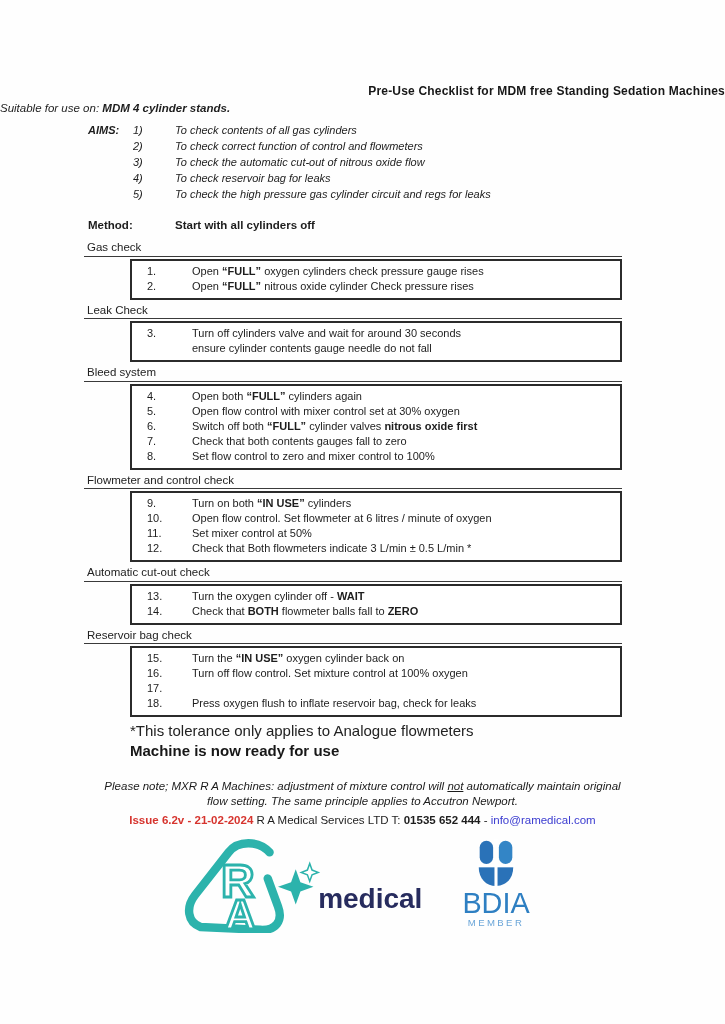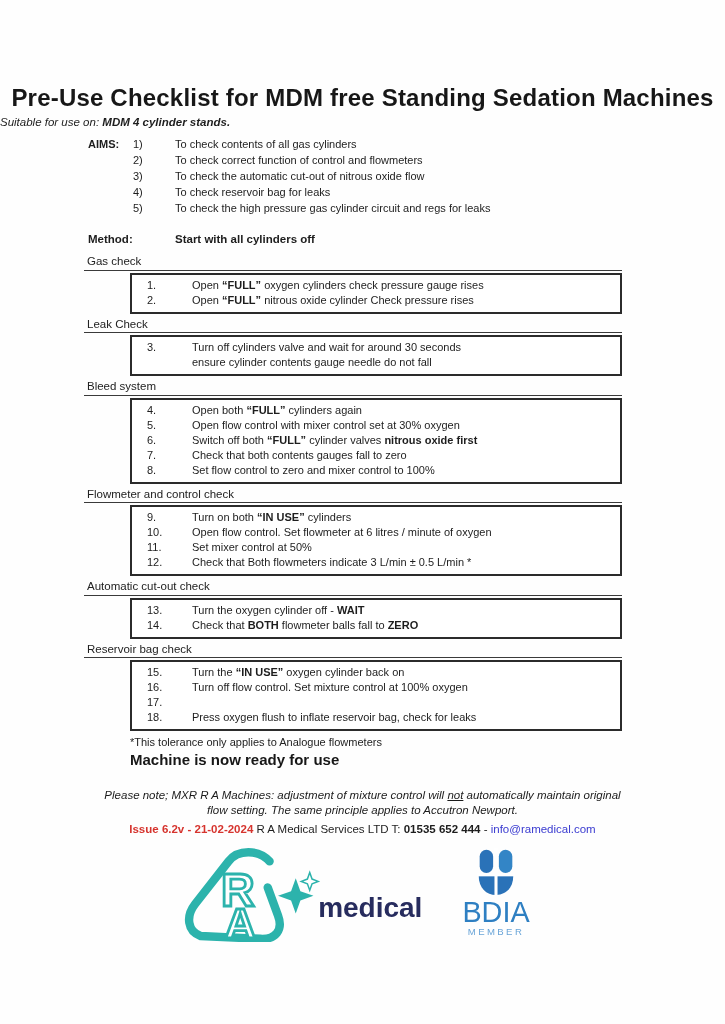--- a/index.html
+++ b/index.html
@@ -5,41 +5,41 @@
   html,body{margin:0;padding:0;background:#ffffff;}
   .page{
     width:725px;height:1024px;position:relative;background:#fefefe;
     font-family:"Liberation Sans",sans-serif;color:#1d1d1d;font-size:11px;
     box-sizing:border-box;padding-top:84px;overflow:hidden;
   }
   .b{font-weight:700}
   .u{text-decoration:underline}
   .i{font-style:italic}
   .link{cursor:pointer}
-  .title{text-align:center;font-weight:700;font-size:24px;letter-spacing:0.2px;color:#171717;}
+  .title{text-align:right;font-weight:700;font-size:12px;letter-spacing:0.2px;color:#171717;}
   .subtitle{text-align:left;font-size:11.5px;margin-top:4px;}
-  .aims{display:flex;margin:8px 16px 0 88px;line-height:16px;}
+  .aims{display:flex;margin:8px 16px 0 88px;line-height:16px;font-style:italic;}
   .aims-label{width:45px;font-weight:700;flex:none;}
   .aims-row{display:flex;}
   .aims-num{width:42px;flex:none;}
   .method{display:flex;margin:15px 0 0 88px;font-weight:700;font-size:11.5px;line-height:16px;}
   .method-label{width:87px;flex:none;}
   .sections{margin-top:8px;}
   .section-label{
     margin:4px 0 2px 84px;width:538px;font-size:11.5px;line-height:13px;
     border-bottom:1.4px solid #3a3a3a;padding-bottom:1.5px;text-indent:3px;color:#222;
   }
   .box{
     margin-left:130px;width:492px;border:2px solid #2b2b2b;background:#fff;
     padding:3px 0 4px 0;box-sizing:border-box;
   }
   .row{display:flex;line-height:15px;}
   .num{width:45px;padding-left:15px;flex:none;}
   .txt{flex:1;padding-right:6px;}
-  .footnote{margin:5px 0 0 130px;font-size:11px;color:#222;}
+  .footnote{margin:5px 0 0 130px;font-size:15px;color:#222;}
   .ready{margin:3px 0 0 130px;font-size:15px;font-weight:700;color:#171717;}
   .note{margin-top:20px;text-align:center;font-style:italic;font-size:11.5px;line-height:15px;color:#1b1b1b;}
   .footer-line{text-align:center;font-size:11.5px;margin-top:4px;line-height:15px;}
   .logos{display:flex;justify-content:center;align-items:center;gap:14px;margin-top:9px;}
   svg text{font-family:"Liberation Sans",sans-serif;}
 </style>
 </head>
 <body>
 
 <div class="page">

